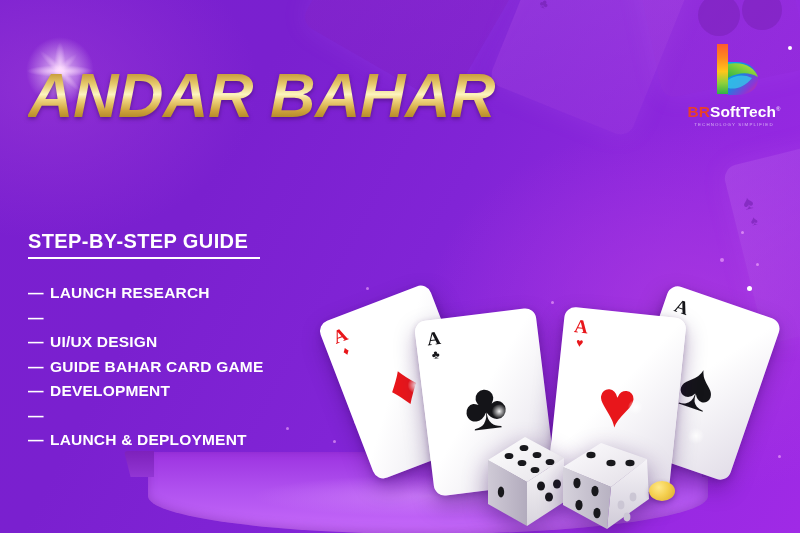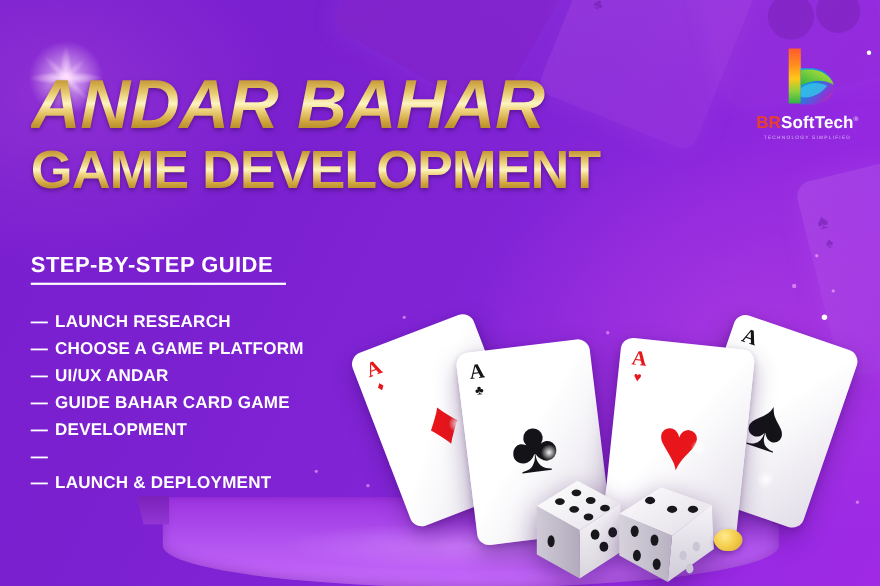--- a/index.html
+++ b/index.html
@@ -223,38 +223,36 @@
   <div class="sparkle dim" style="left:333px;top:440px;width:3px;height:3px;"></div>
   <div class="sparkle dim" style="left:441px;top:468px;width:3px;height:3px;"></div>
   <div class="sparkle dim" style="left:286px;top:427px;width:3px;height:3px;"></div>
   <div class="sparkle dim" style="left:778px;top:455px;width:3px;height:3px;"></div>
   <div class="sparkle" style="left:699px;top:322px;width:4px;height:4px;"></div>
 
   <div id="starburst"></div>
 
   <div id="title-block">
     <div class="gold" id="title-line1">ANDAR BAHAR</div>
-    <div class="gold" id="title-line2">GAME DEVELOPMENT</div>
   </div>
 
   <div id="guide">
     <div id="guide-heading">STEP-BY-STEP GUIDE</div>
     <div id="guide-underline"></div>
     <ul id="steps">
       <li>
         <span class="dash">—</span>
         <span>LAUNCH RESEARCH</span>
       </li>
       <li>
         <span class="dash">—</span>
-        <span>CHOOSE A GAME PLATFORM</span>
-      </li>
-      <li>
-        <span class="dash">—</span>
-        <span>UI/UX ANDAR</span>
+      </li>
+      <li>
+        <span class="dash">—</span>
+        <span>UI/UX DESIGN</span>
       </li>
       <li>
         <span class="dash">—</span>
         <span>GUIDE BAHAR CARD GAME</span>
       </li>
       <li>
         <span class="dash">—</span>
         <span>DEVELOPMENT</span>
       </li>
       <li>

